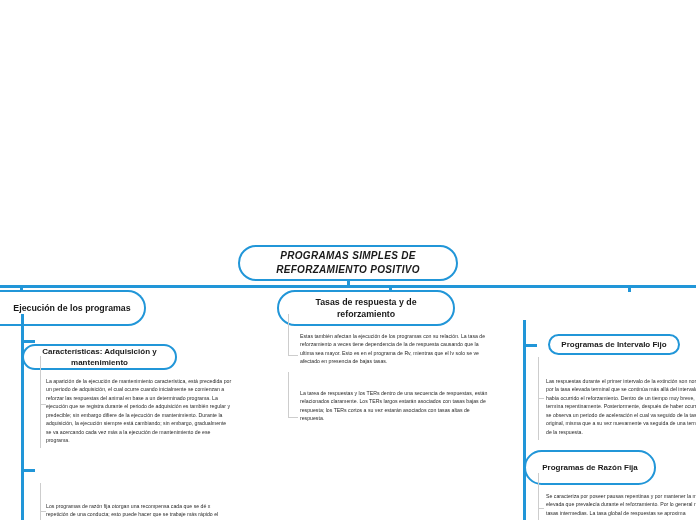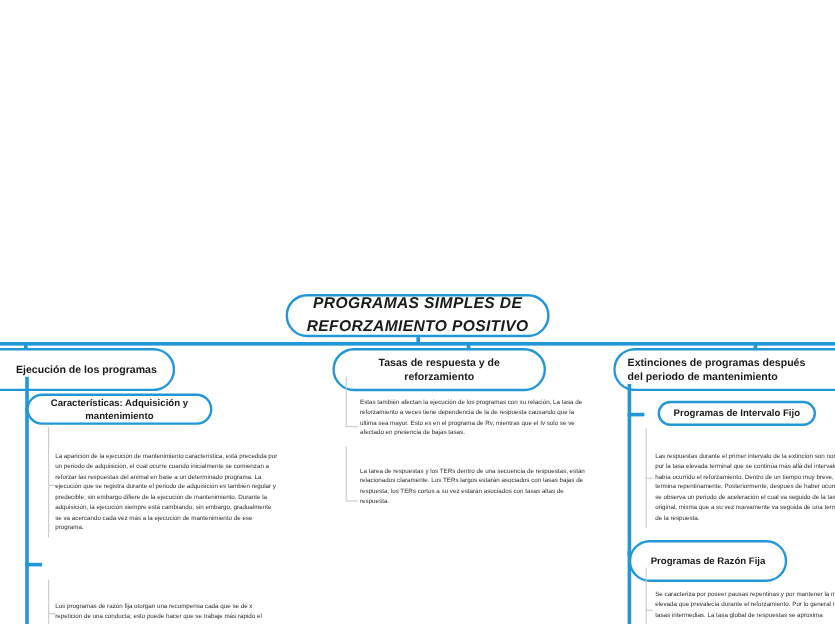--- a/index.html
+++ b/index.html
@@ -63,21 +63,21 @@
     background: #ffffff;
     border: 2px solid #2196d8;
     border-radius: 26px;
     display: flex;
     align-items: center;
     justify-content: center;
     text-align: center;
     color: #1a1a1a;
   }
   .node-root {
-    font-size: 13px;
+    font-size: 10px;
     font-weight: bold;
     font-style: italic;
     line-height: 1.45;
     letter-spacing: 0.3px;
     border-width: 2px;
   }
   .node-main {
     font-size: 8.8px;
     font-weight: bold;
     line-height: 1.4;
@@ -120,21 +120,21 @@
   <div class="trunk-stub" style="left:628px; top:285px; height:7px;"></div>
 
   <div class="node node-main clip-left" style="left:0px; top:290px; width:146px; height:24px;">
     <span>Ejecución de los programas</span>
   </div>
 
   <div class="spine" style="left:21px; top:314px; height:206px;"></div>
   <div class="spine-stub" style="left:21px; top:340px; width:14px;"></div>
   <div class="spine-stub" style="left:21px; top:469px; width:14px;"></div>
 
-  <div class="node node-sub" style="left:22px; top:328px; width:155px; height:26px;">
+  <div class="node node-sub" style="left:22px; top:344px; width:155px; height:26px;">
     <span>Características: Adquisición y mantenimiento</span>
   </div>
 
   <div class="gspine" style="left:40px; top:356px; height:92px;"></div>
   <div class="gspine-stub" style="left:40px; top:404px; width:6px;"></div>
   <div class="body-text" style="left:46px; top:377px; width:186px;">La aparición de la ejecución de mantenimiento característica, está precedida por un periodo de adquisición, el cual ocurre cuando inicialmente se comienzan a reforzar las respuestas del animal en base a un determinado programa. La ejecución que se registra durante el periodo de adquisición es también regular y predecible; sin embargo difiere de la ejecución de mantenimiento. Durante la adquisición, la ejecución siempre está cambiando; sin embargo, gradualmente se va acercando cada vez más a la ejecución de mantenimiento de ese programa.</div>
 
 
   <div class="gspine" style="left:40px; top:483px; height:37px;"></div>
   <div class="gspine-stub" style="left:40px; top:511px; width:6px;"></div>
@@ -145,23 +145,20 @@
   </div>
 
   <div class="gspine" style="left:288px; top:314px; height:42px;"></div>
   <div class="gspine-stub" style="left:288px; top:355px; width:10px;"></div>
   <div class="body-text" style="left:300px; top:332px; width:190px;">Estas también afectan la ejecución de los programas con su relación. La tasa de reforzamiento a veces tiene dependencia de la de respuesta causando que la ultima sea mayor. Esto es en el programa de Rv, mientras que el Iv solo se ve afectado en presencia de bajas tasas.</div>
 
   <div class="gspine" style="left:288px; top:372px; height:46px;"></div>
   <div class="gspine-stub" style="left:288px; top:417px; width:10px;"></div>
   <div class="body-text" style="left:300px; top:389px; width:190px;">La tarea de respuestas y los TERs dentro de una secuencia de respuestas, están relacionados claramente. Los TERs largos estarán asociados con tasas bajas de respuesta; los TERs cortos a su vez estarán asociados con tasas altas de respuesta.</div>
 
-  <div class="node node-main clip-right" style="left:511px; top:290px; width:185px; height:30px; justify-content:flex-start; text-align:left;">
-    <span>Extinciones de programas después del periodo de mantenimiento</span>
-  </div>
 
   <div class="spine" style="left:523px; top:320px; height:200px;"></div>
   <div class="spine-stub" style="left:523px; top:344px; width:14px;"></div>
   <div class="spine-stub" style="left:523px; top:460px; width:14px;"></div>
 
   <div class="node node-sub" style="left:548px; top:334px; width:132px; height:21px;">
     <span>Programas de Intervalo Fijo</span>
   </div>
 
   <div class="gspine" style="left:538px; top:357px; height:83px;"></div>

